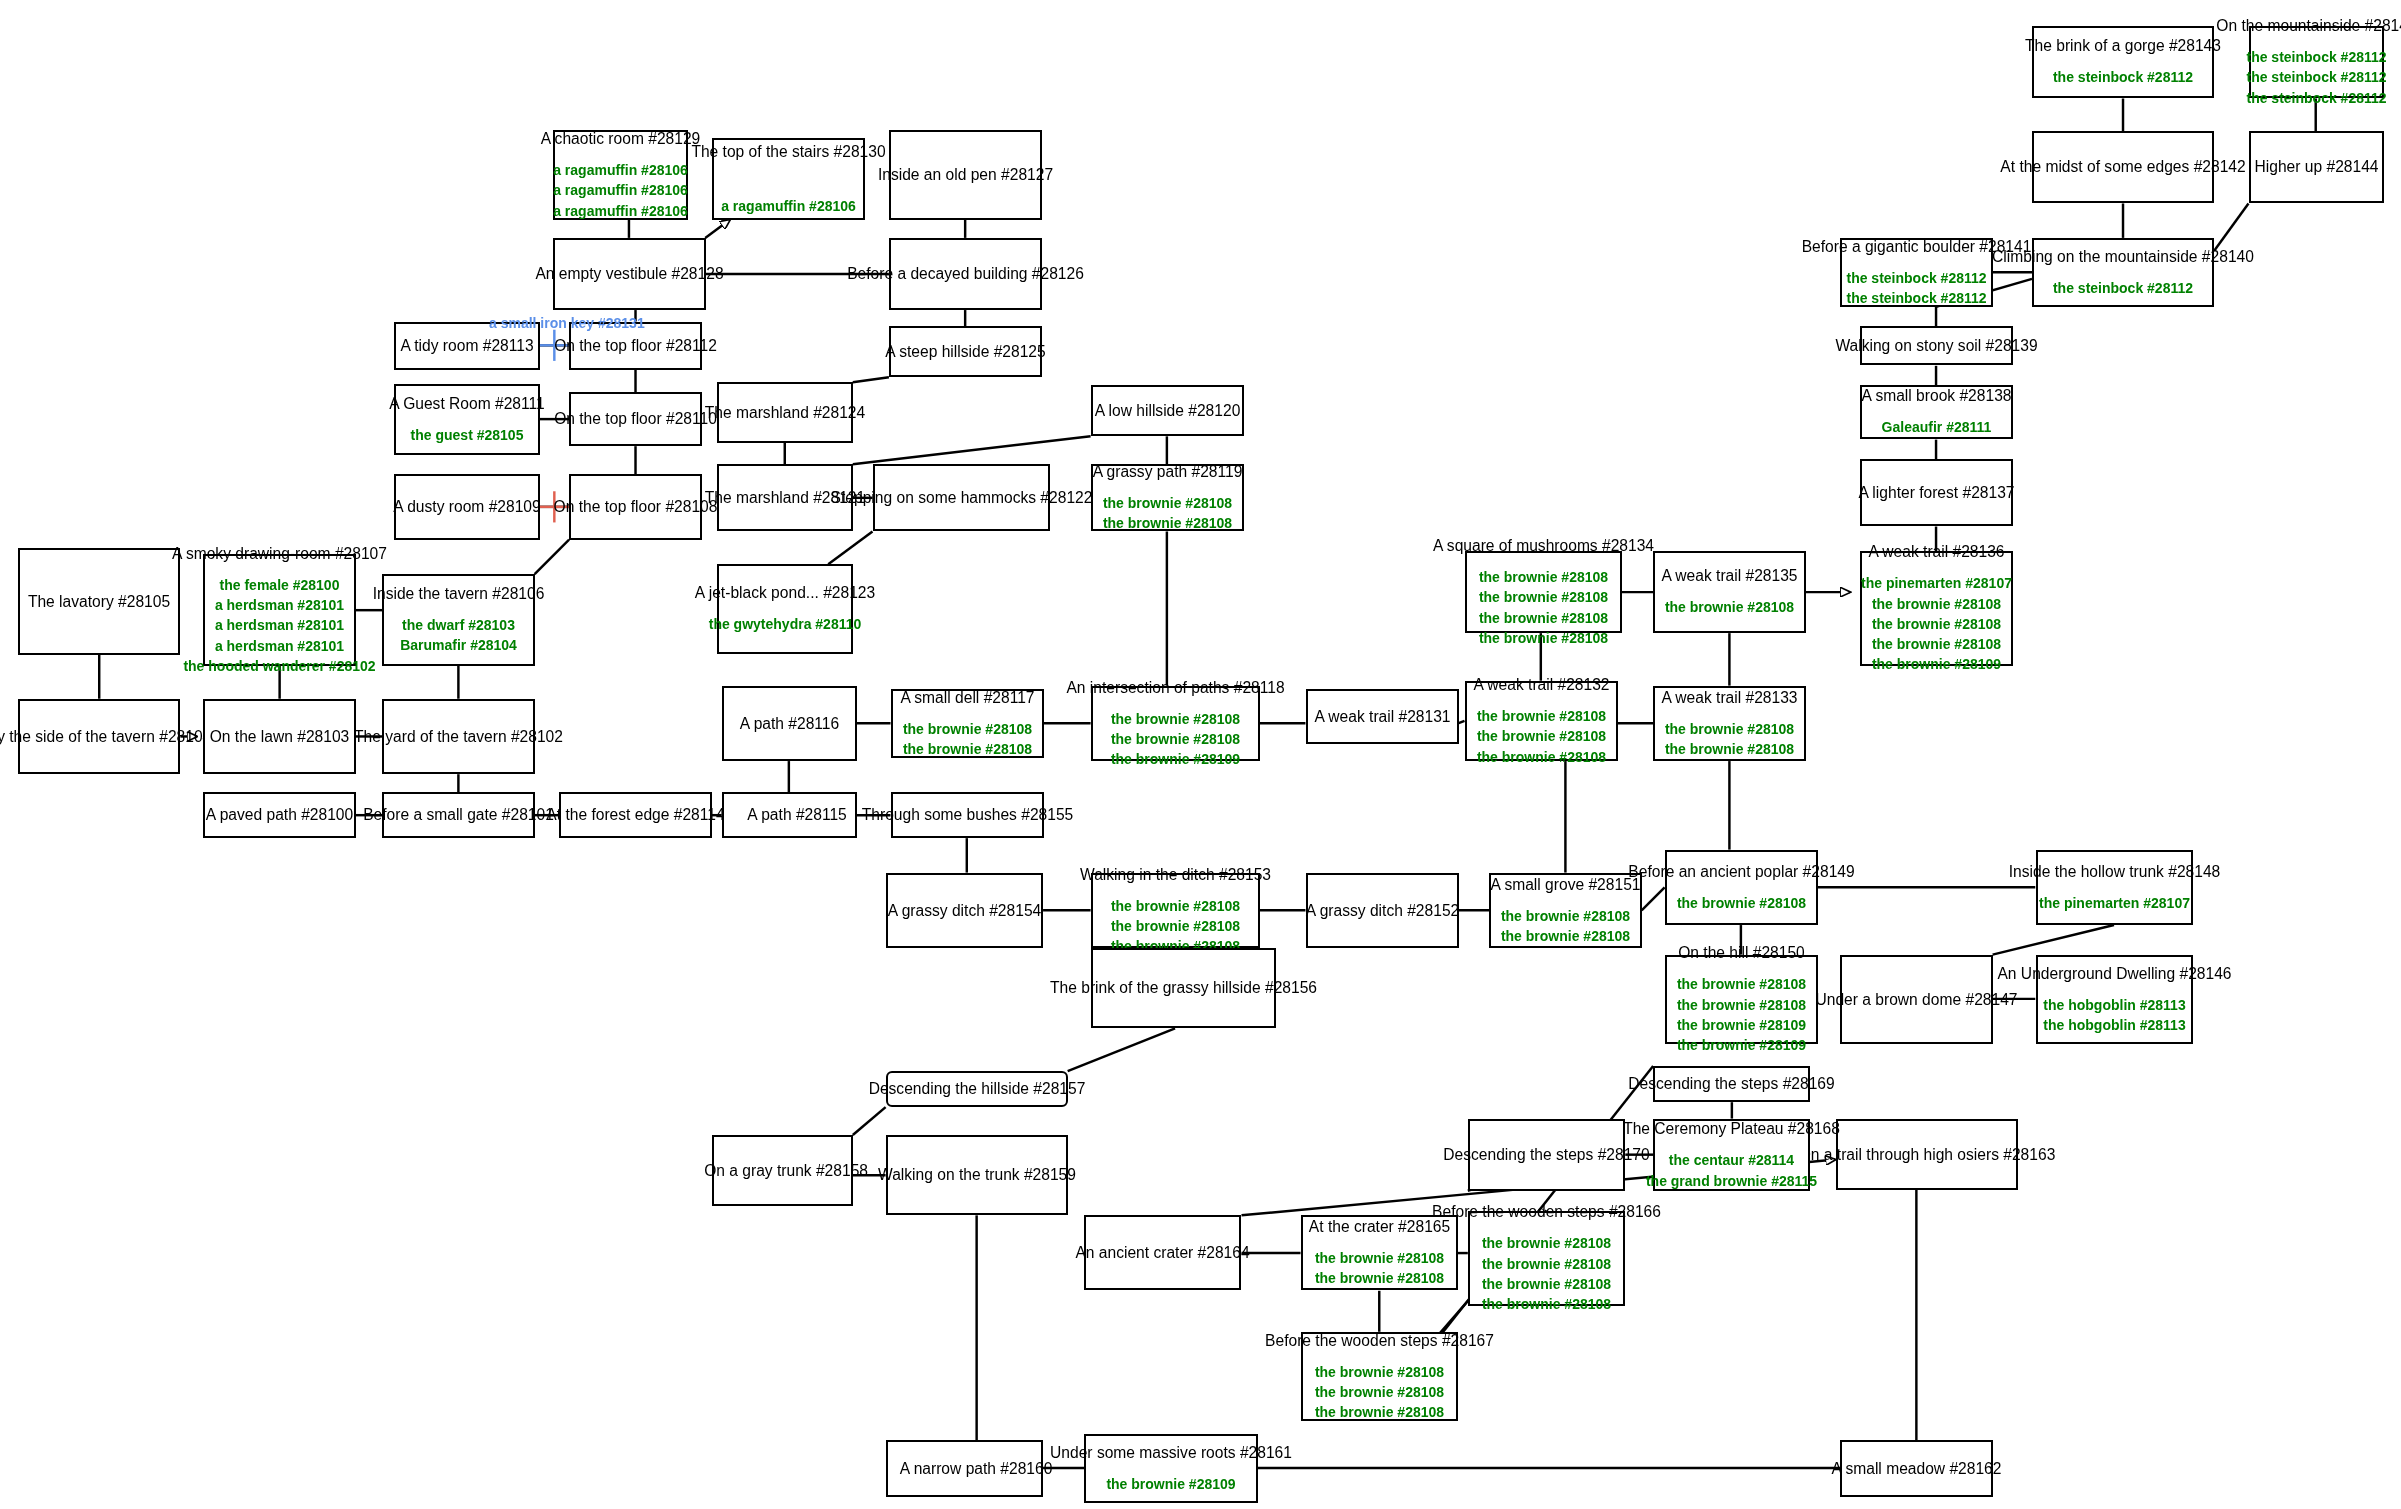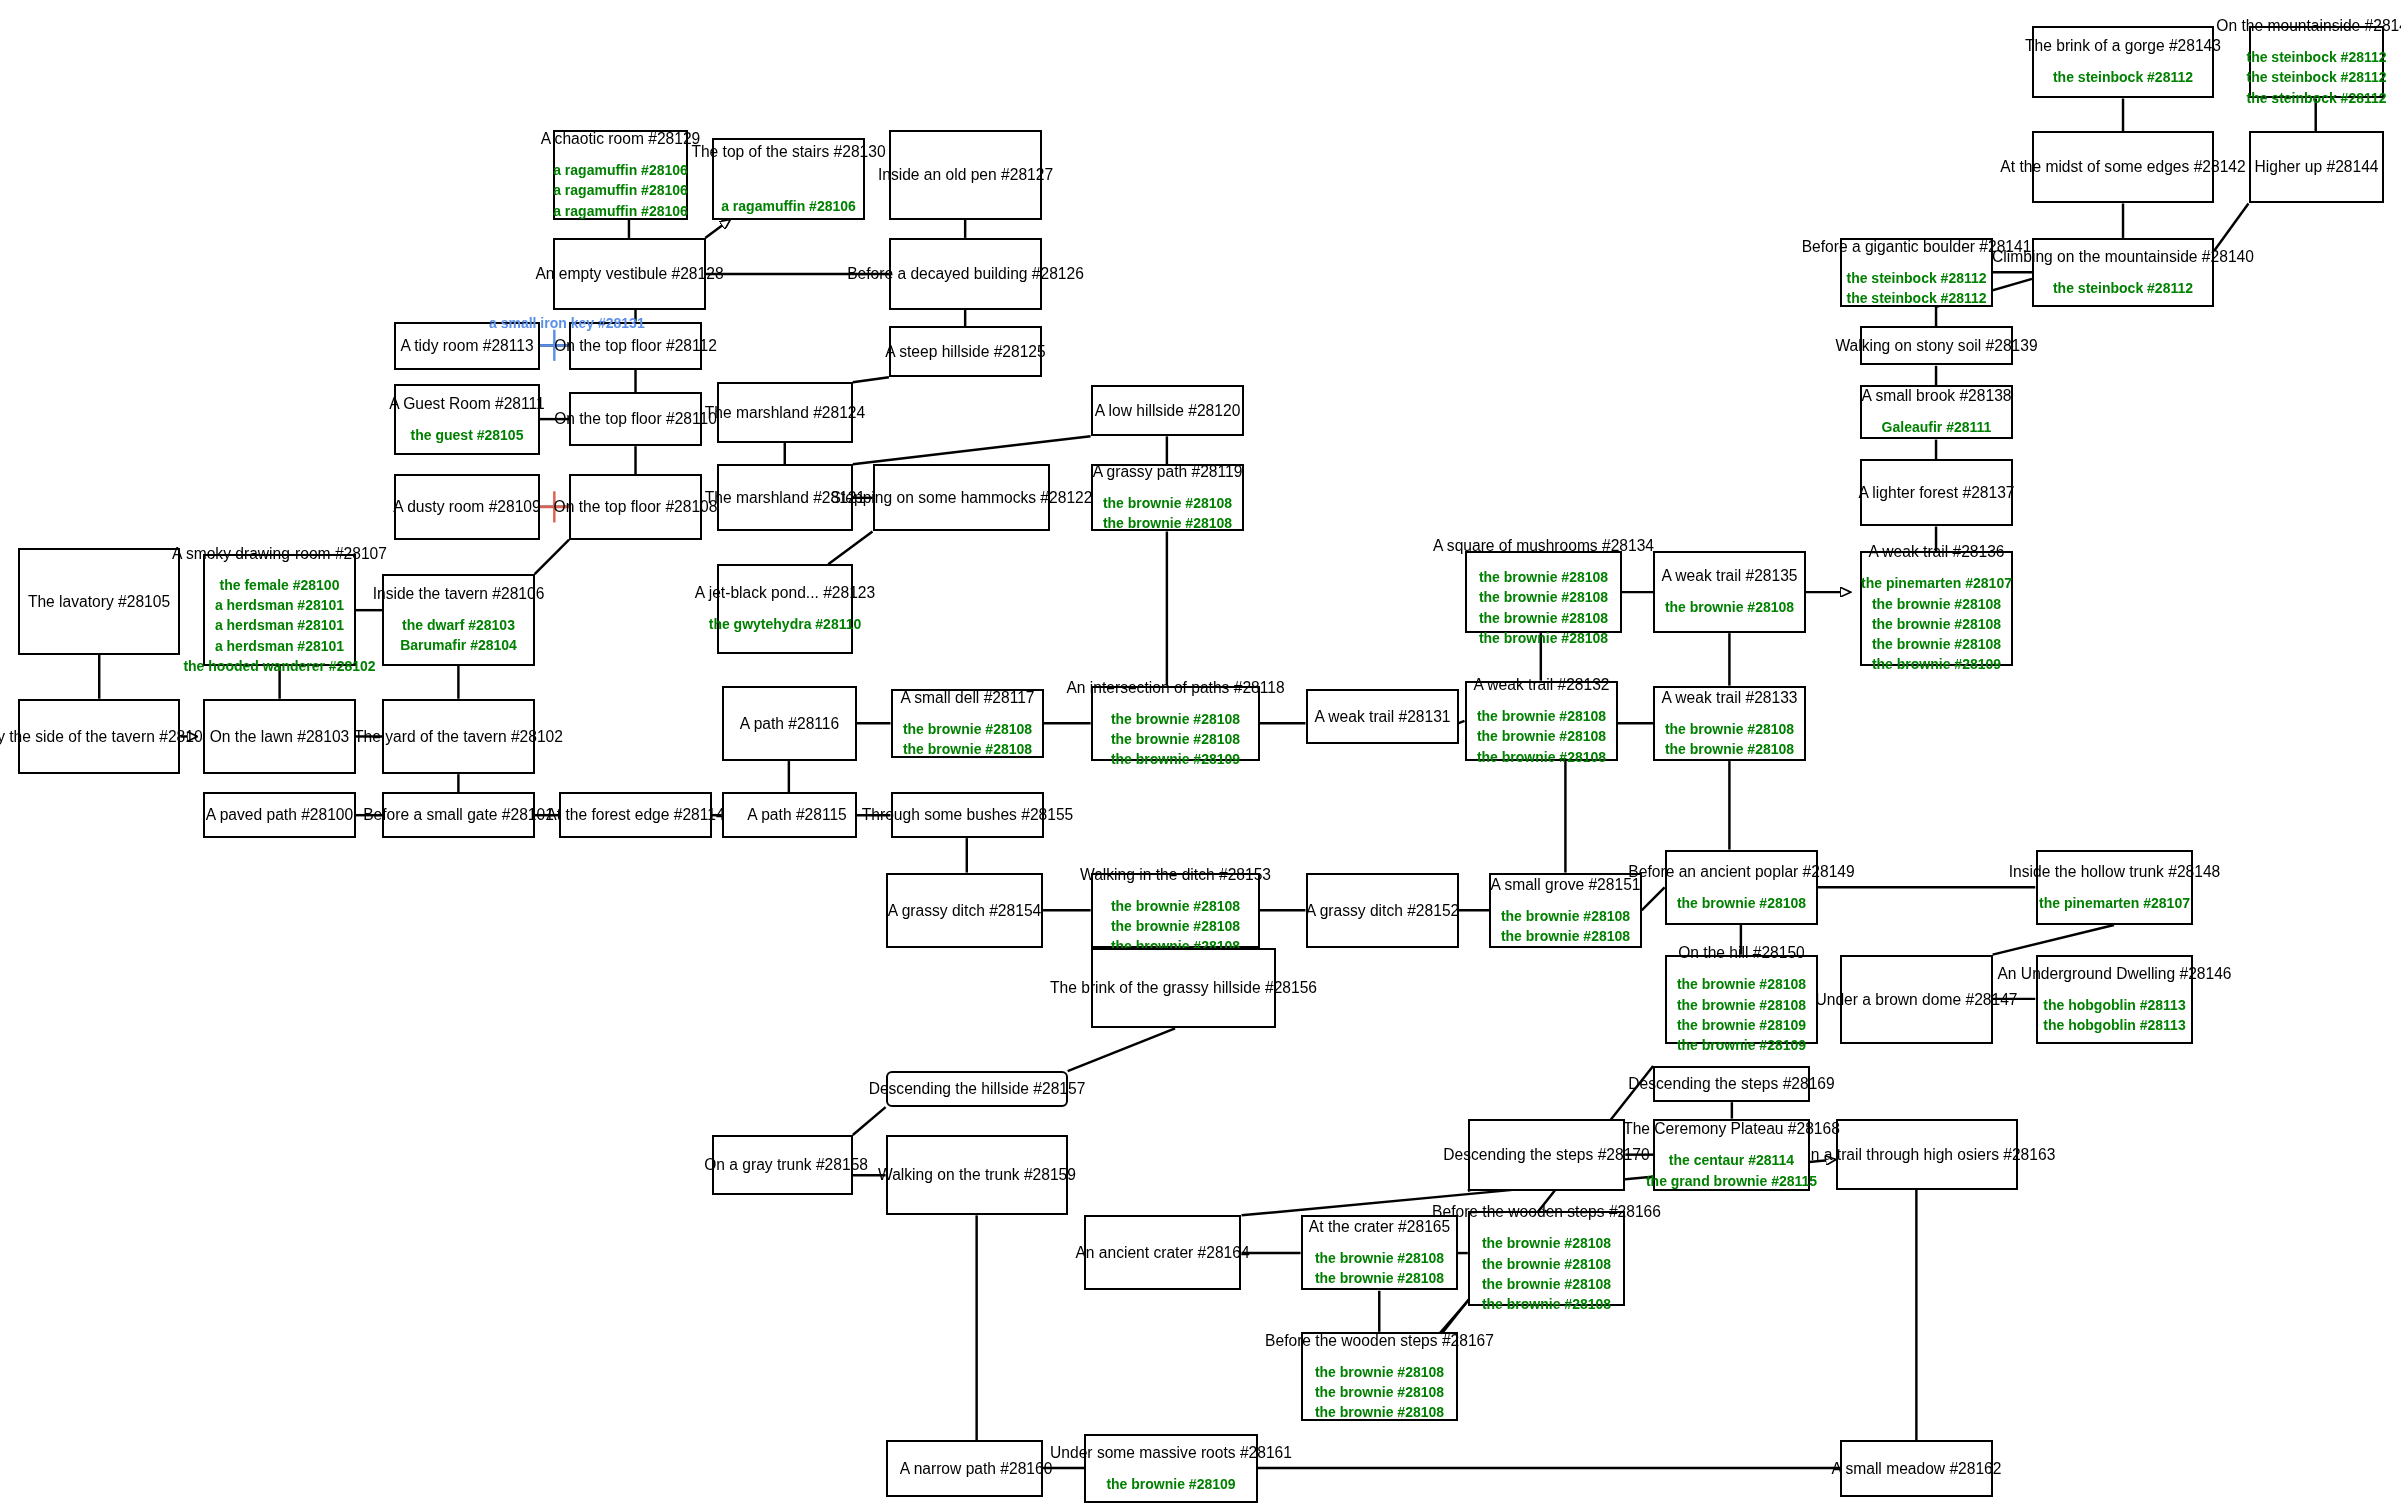--- a/index.html
+++ b/index.html
@@ -394,21 +394,21 @@
           <div class="item">the hobgoblin #28113</div>
           <div class="item">the hobgoblin #28113</div>
         </div>
       </div>
       <div class="node" style="left: 1091px; top: 948px; width: 185px; height: 80px;">
         <div class="title">The brink of the grassy hillside #28156</div>
       </div>
       <div class="node" style="left: 886px; top: 1071px; width: 182px; height: 36px; border-radius: 6px;">
         <div class="title">Descending the hillside #28157</div>
       </div>
-      <div class="node" style="left: 712px; top: 1135px; width: 141px; height: 60px; padding-left: 12px;">
+      <div class="node" style="left: 712px; top: 1135px; width: 141px; height: 71px; padding-left: 12px;">
         <div class="title">On a gray trunk #28158</div>
       </div>
       <div class="node" style="left: 886px; top: 1135px; width: 182px; height: 80px;">
         <div class="title">Walking on the trunk #28159</div>
       </div>
       <div class="node" style="left: 886px; top: 1440px; width: 157px; height: 57px; padding-left: 28px;">
         <div class="title">A narrow path #28160</div>
       </div>
       <div class="node" style="left: 1084px; top: 1434px; width: 174px; height: 69px;">
         <div class="title">Under some massive roots #28161</div>

